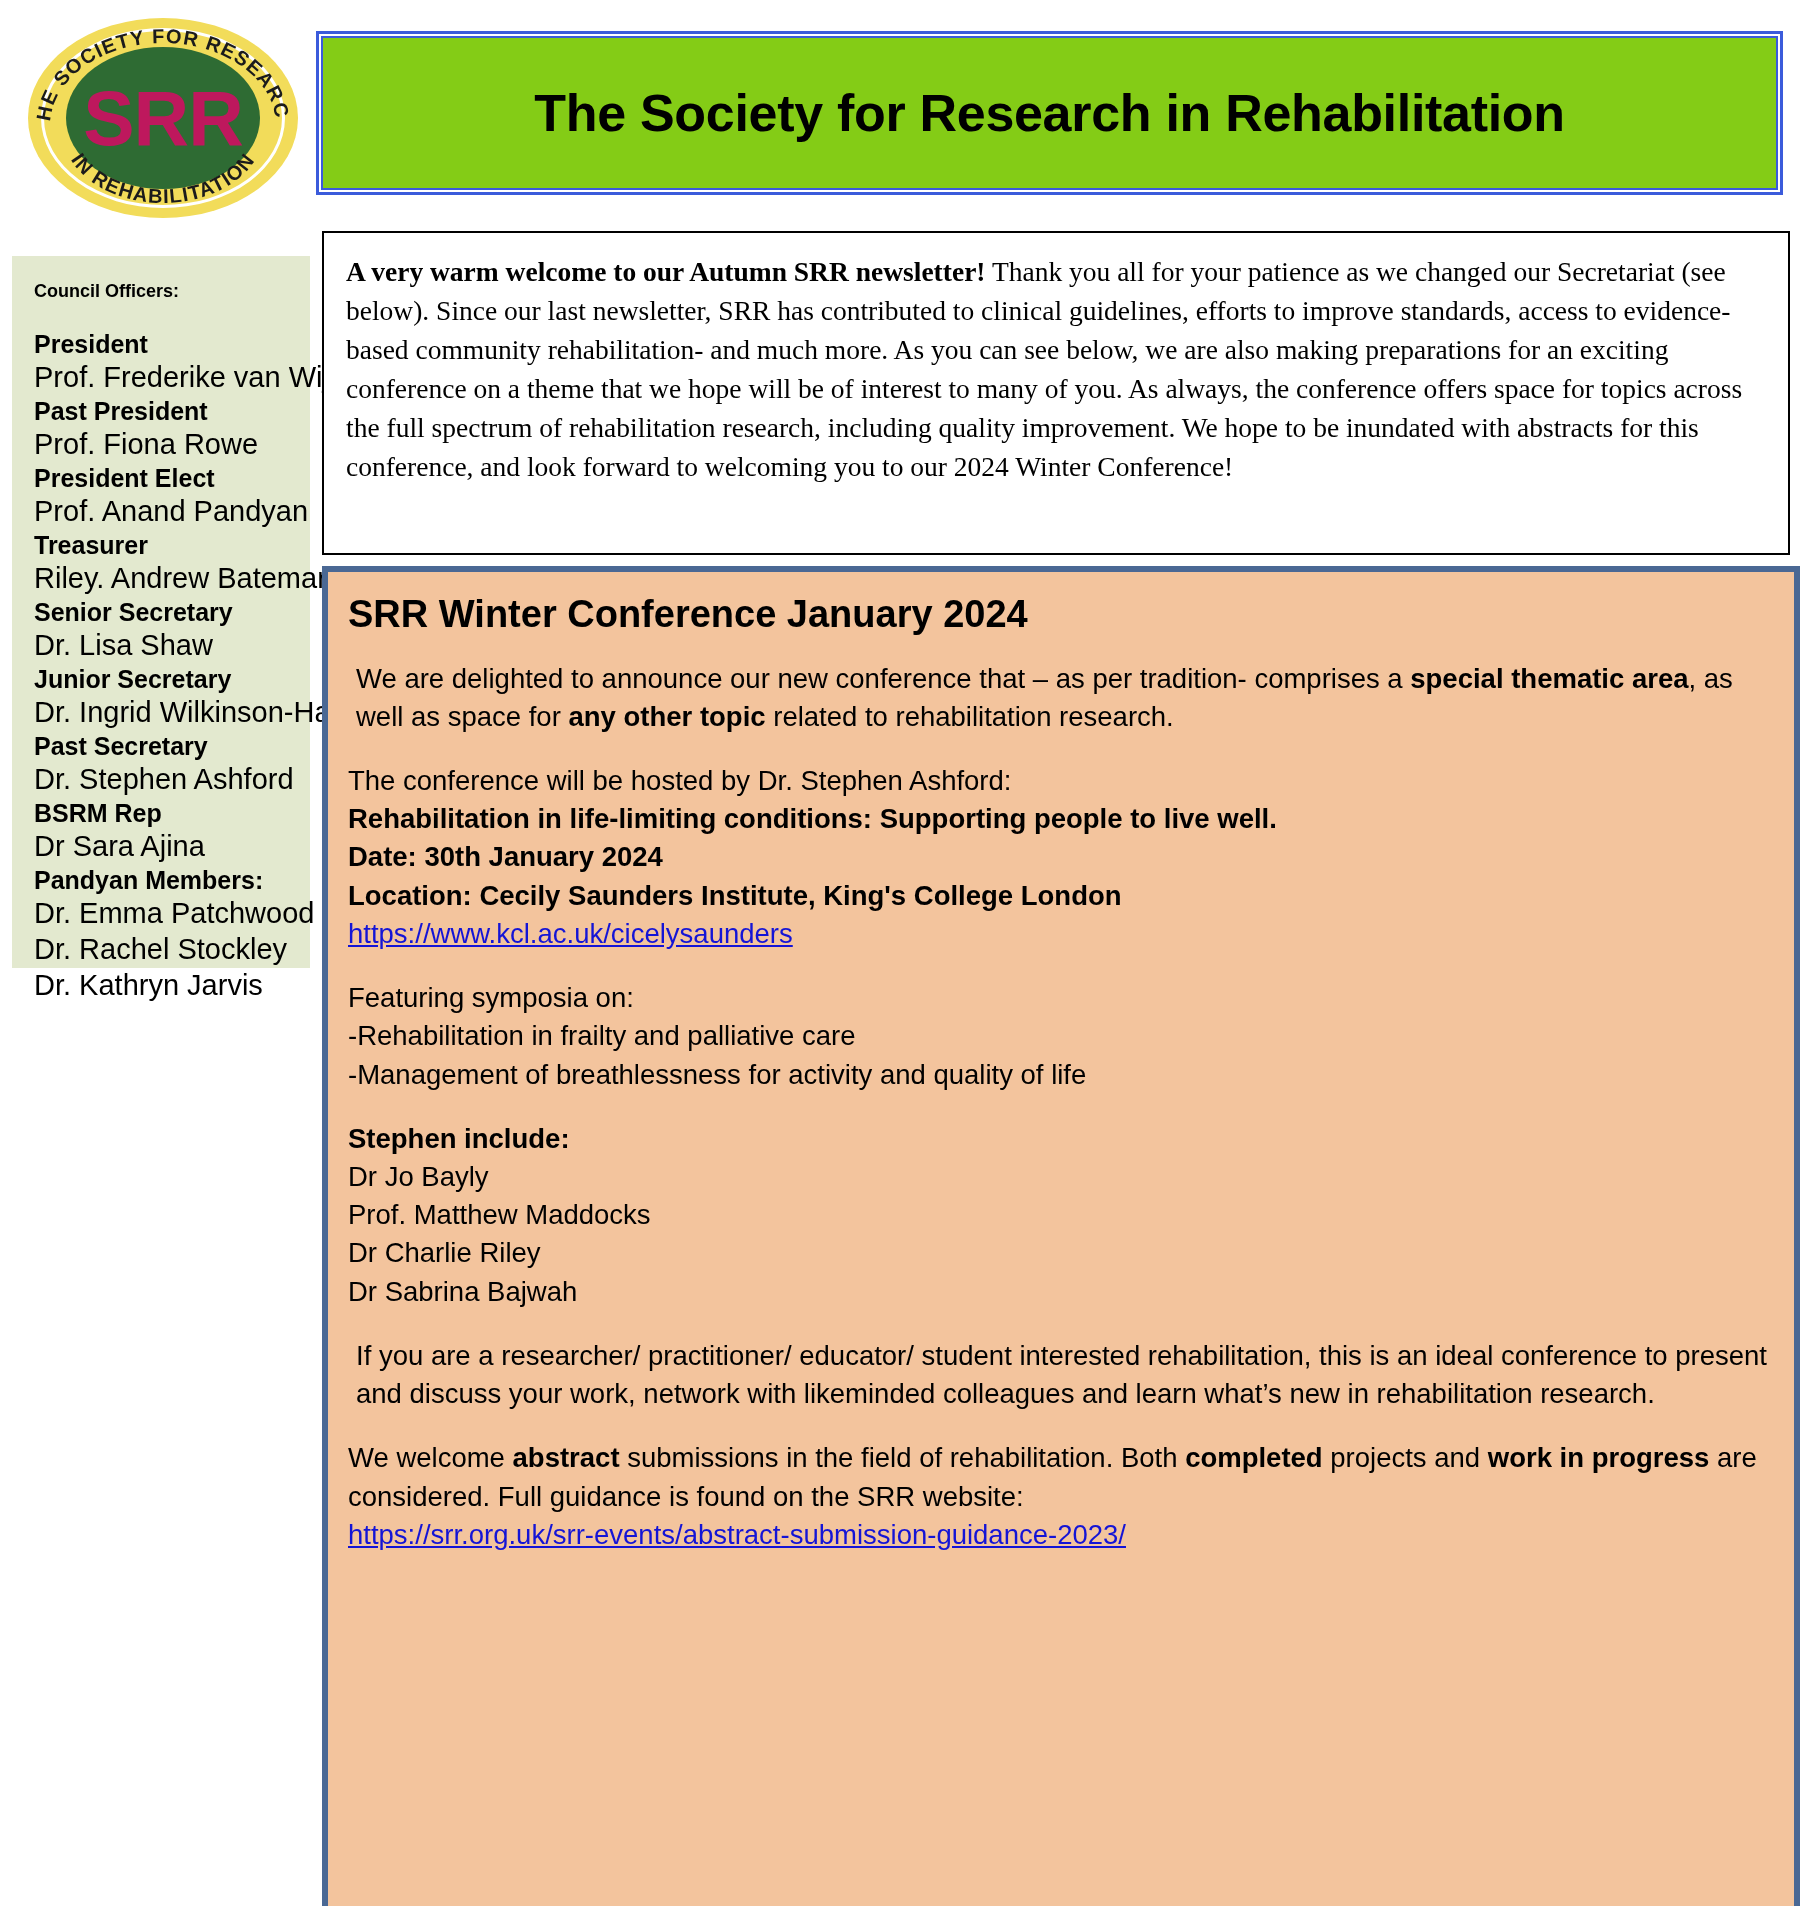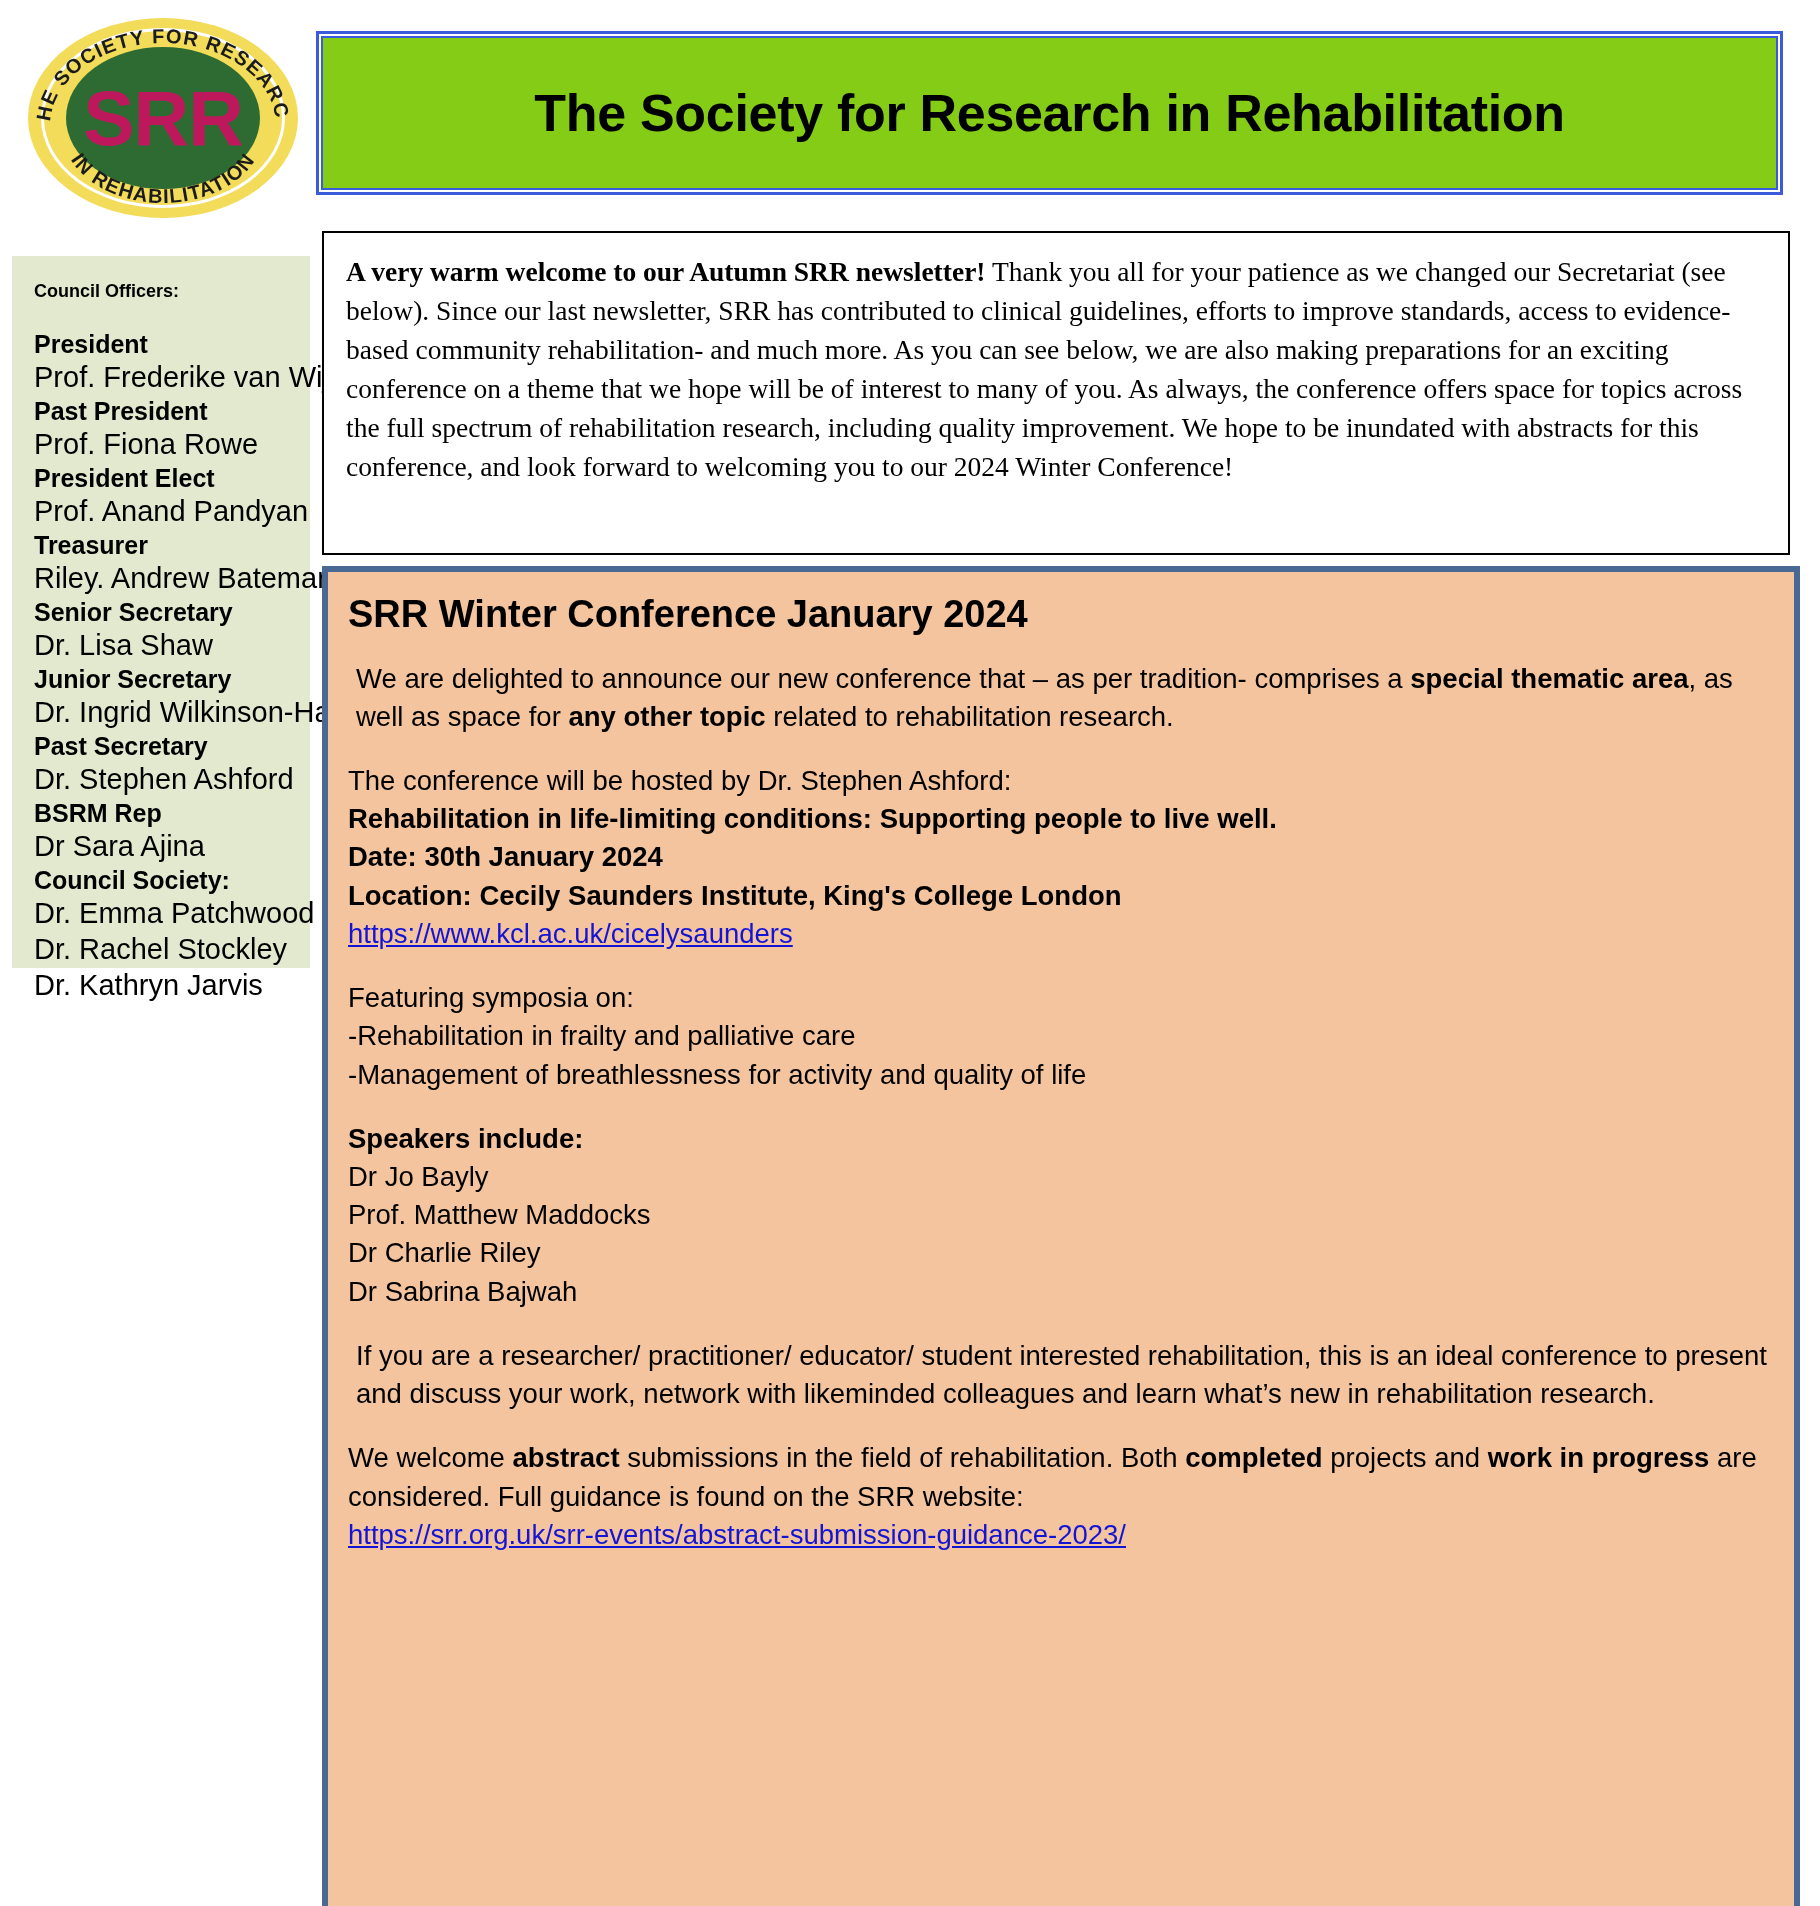--- a/index.html
+++ b/index.html
@@ -279,21 +279,21 @@
   </div>
   <div>
     <div class="sidebar-role">Past Secretary</div>
     <div class="sidebar-person">Dr. Stephen Ashford</div>
   </div>
   <div>
     <div class="sidebar-role">BSRM Rep</div>
     <div class="sidebar-person">Dr Sara Ajina</div>
   </div>
 
-  <div class="sidebar-members-heading">Council Society:</div>
+  <div class="sidebar-members-heading">Pandyan Members:</div>
   <div class="sidebar-person">Dr. Emma Patchwood</div>
   <div class="sidebar-person">Dr. Rachel Stockley</div>
   <div class="sidebar-person">Dr. Kathryn Jarvis</div>
 </div>
 
 <div class="welcome-box">
   <div class="welcome-text"><b>A very warm welcome to our Autumn SRR newsletter!</b><span> Thank you all for your patience as we changed our Secretariat (see below). Since our last newsletter, SRR has contributed to clinical guidelines, efforts to improve standards, access to evidence-based community rehabilitation- and much more. As you can see below, we are also making preparations for an exciting conference on a theme that we hope will be of interest to many of you. As always, the conference offers space for topics across the full spectrum of rehabilitation research, including quality improvement. We hope to be inundated with abstracts for this conference, and look forward to welcoming you to our 2024 Winter Conference!</span></div>
 </div>
 
 <div class="conf-box">
@@ -309,21 +309,21 @@
     <div><a class="link-blue" href="#">https://www.kcl.ac.uk/cicelysaunders</a></div>
   </div>
 
   <div class="conf-lines">
     <div>Featuring symposia on:</div>
     <div>-Rehabilitation in frailty and palliative care</div>
     <div>-Management of breathlessness for activity and quality of life</div>
   </div>
 
   <div class="conf-lines">
-    <div class="b">Speakers include:</div>
+    <div class="b">Stephen include:</div>
     <div>Dr Jo Bayly</div>
     <div>Prof. Matthew Maddocks</div>
     <div>Dr Charlie Riley</div>
     <div>Dr Sabrina Bajwah</div>
   </div>
 
   <p class="conf-p">If you are a researcher/ practitioner/ educator/ student interested rehabilitation, this is an ideal conference to present and discuss your work, network with likeminded colleagues and learn what’s new in rehabilitation research.</p>
 
   <div class="conf-lines">
     <div><span>We welcome </span><b>abstract</b><span> submissions in the field of rehabilitation. Both </span><b>completed</b><span> projects and </span><b>work in progress</b><span> are considered. Full guidance is found on the SRR website:</span></div>

